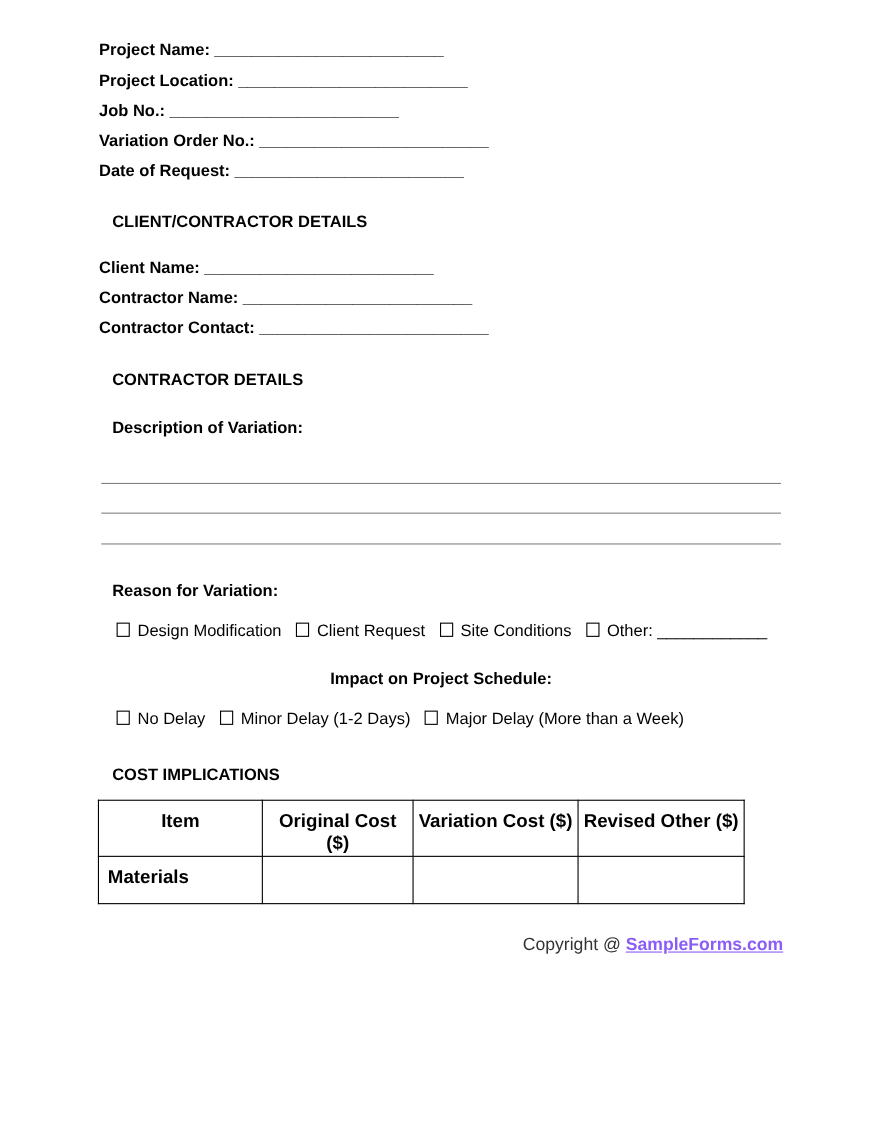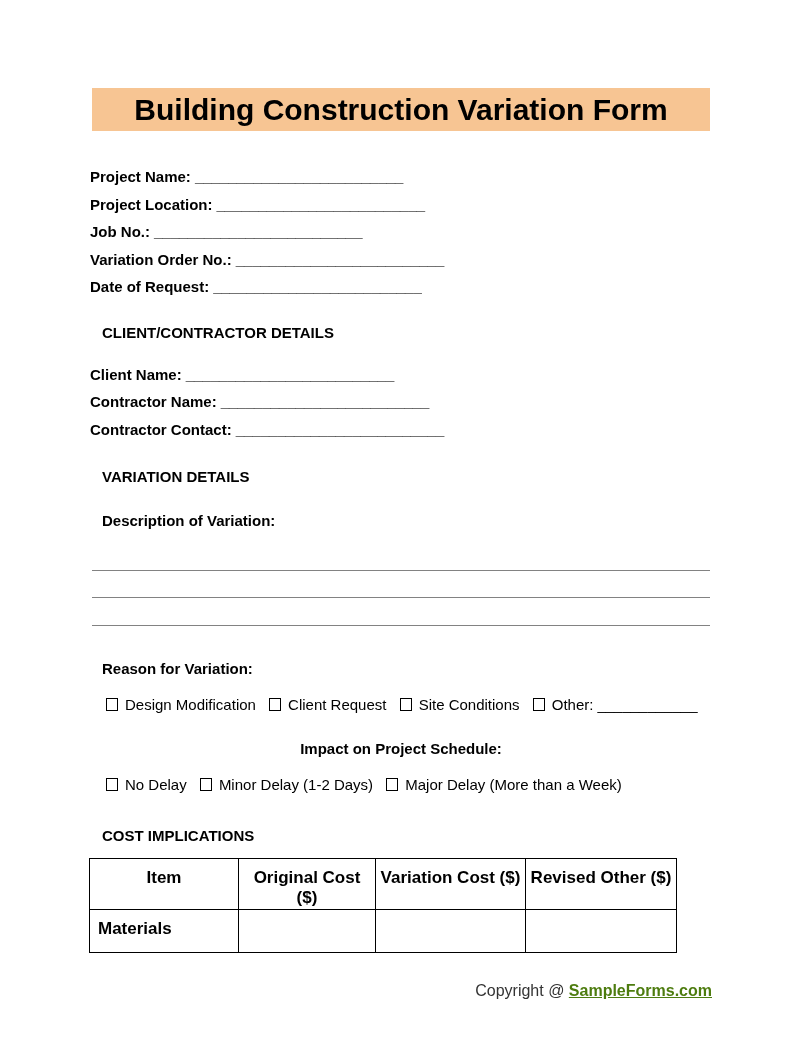--- a/index.html
+++ b/index.html
@@ -108,33 +108,32 @@
   
   .footer {
     margin-top: 28px;
     width: 622px;
     text-align: right;
     font-size: 16px;
     color: #333;
     line-height: 20px;
   }
   .footer-link {
-    color: #4d7c0f;
+    color: #8b5cf6;
     font-weight: bold;
     text-decoration: underline;
     cursor: pointer;
   }
 </style>
 </head>
 <body>
 
 <div class="page">
   <div class="content">
 
-    <div class="title-bar">Building Construction Variation Form</div>
 
     <div class="field-group group-project">
       <p class="field-line">
         <span class="field-label">Project Name:</span><span class="blank-line">_________________________</span>
       </p>
       <p class="field-line">
         <span class="field-label">Project Location:</span><span class="blank-line">_________________________</span>
       </p>
       <p class="field-line">
         <span class="field-label">Job No.:</span><span class="blank-line">_________________________</span>
@@ -154,21 +153,21 @@
         <span class="field-label">Client Name:</span><span class="blank-line">_________________________</span>
       </p>
       <p class="field-line">
         <span class="field-label">Contractor Name:</span><span class="blank-line">_________________________</span>
       </p>
       <p class="field-line">
         <span class="field-label">Contractor Contact:</span><span class="blank-line">_________________________</span>
       </p>
     </div>
 
-    <p class="section-heading h-variation">VARIATION DETAILS</p>
+    <p class="section-heading h-variation">CONTRACTOR DETAILS</p>
 
     <p class="sub-label sub-desc">Description of Variation:</p>
 
     <div class="desc-lines">
       <div class="rule"></div>
       <div class="rule"></div>
       <div class="rule"></div>
     </div>
 
     <p class="sub-label sub-reason">Reason for Variation:</p>

